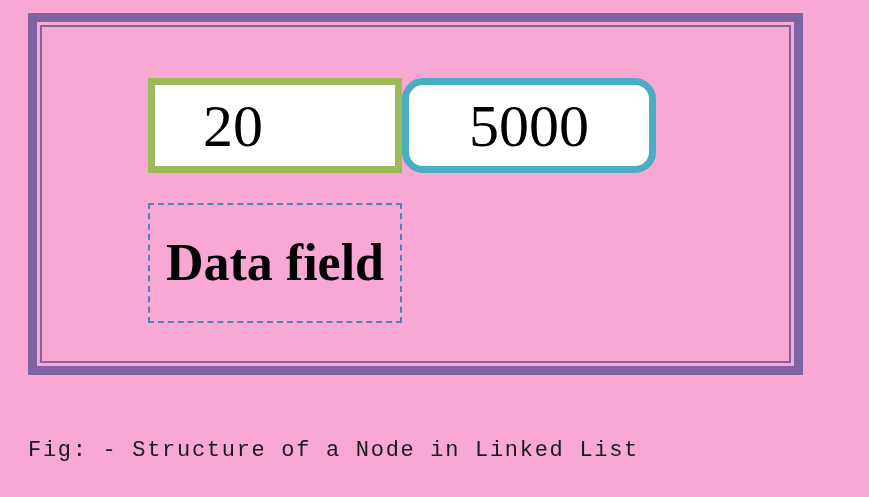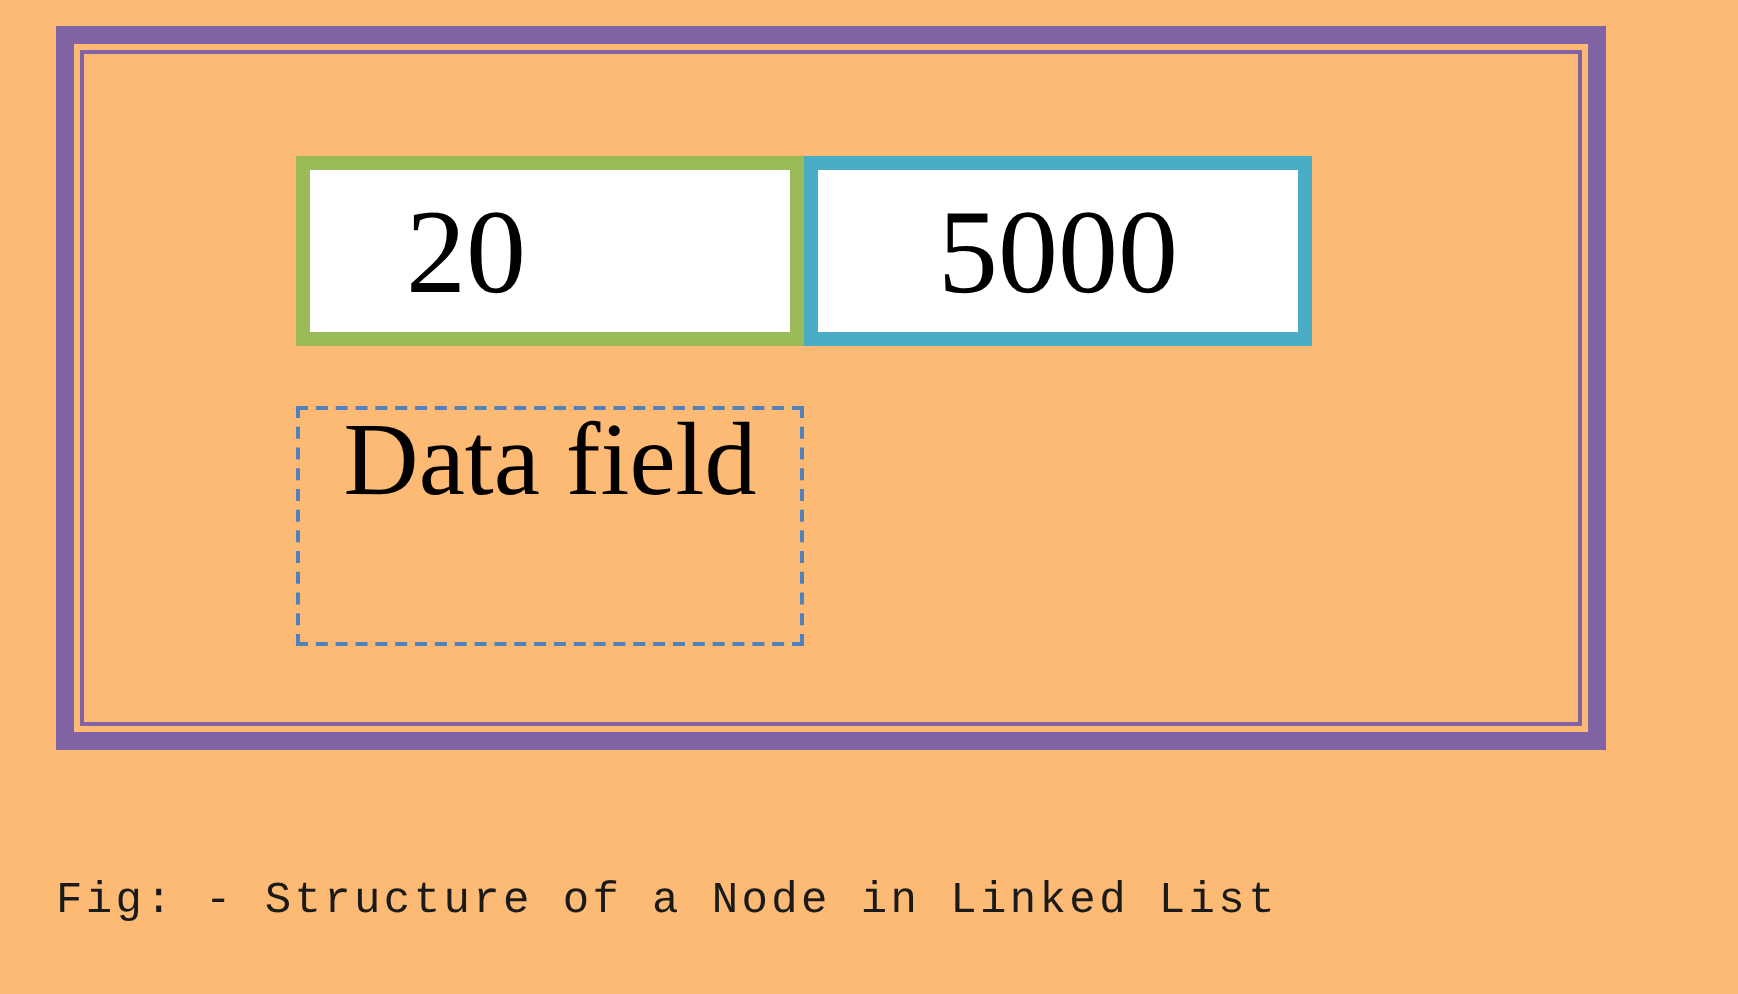--- a/index.html
+++ b/index.html
@@ -4,21 +4,21 @@
 <style>
   html, body {
     margin: 0;
     padding: 0;
     background: #ffffff;
   }
   .canvas {
     position: relative;
     width: 869px;
     height: 497px;
-    background: #fdba74;
+    background: #f9a8d4;
     overflow: hidden;
     font-family: "Liberation Serif", serif;
   }
   
   .frame {
     position: absolute;
     left: 28px;
     top: 13px;
     width: 775px;
     height: 362px;
@@ -49,26 +49,27 @@
   .value-box.next { left: 402px; border: 7px solid #4BACC6; }
   .value-box.data .val { transform: translateX(-42px); }
   
   .label-box {
     position: absolute;
     top: 203px;
     height: 120px;
     box-sizing: border-box;
     border: 2px dashed #4F81BD;
     display: flex;
-    align-items: flex-start;
+    align-items: center;
     justify-content: center;
     font-size: 52px;
     color: #000000;
     line-height: 1;
     background: transparent;
+    font-weight: bold;
   }
   .label-box.data { left: 148px; width: 254px; }
   .label-box.next { left: 400px; width: 253px; }
   
   .caption {
     position: absolute;
     left: 28px;
     top: 438px;
     width: 830px;
     font-family: "Liberation Mono", monospace;
@@ -84,21 +85,21 @@
 <div class="canvas">
 
   <div class="frame" style="border-color: rgb(128, 100, 162);">
     <div class="frame-inner" style="border-color: rgb(128, 100, 162);"></div>
   </div>
 
   <div class="value-box data" style="border-color: rgb(155, 187, 89);">
     <span class="val">20</span>
   </div>
 
-  <div class="value-box next" style="border-color: rgb(75, 172, 198);">
+  <div class="value-box next" style="border-color: rgb(75, 172, 198); border-radius: 21px;">
     <span class="val">5000</span>
   </div>
 
   <div class="label-box data" style="border-color: rgb(79, 129, 189);">
     <span>Data field</span>
   </div>
 
 
   <div class="caption" style="color: rgb(26, 26, 26);">Fig: - Structure of a Node in Linked List</div>
 

